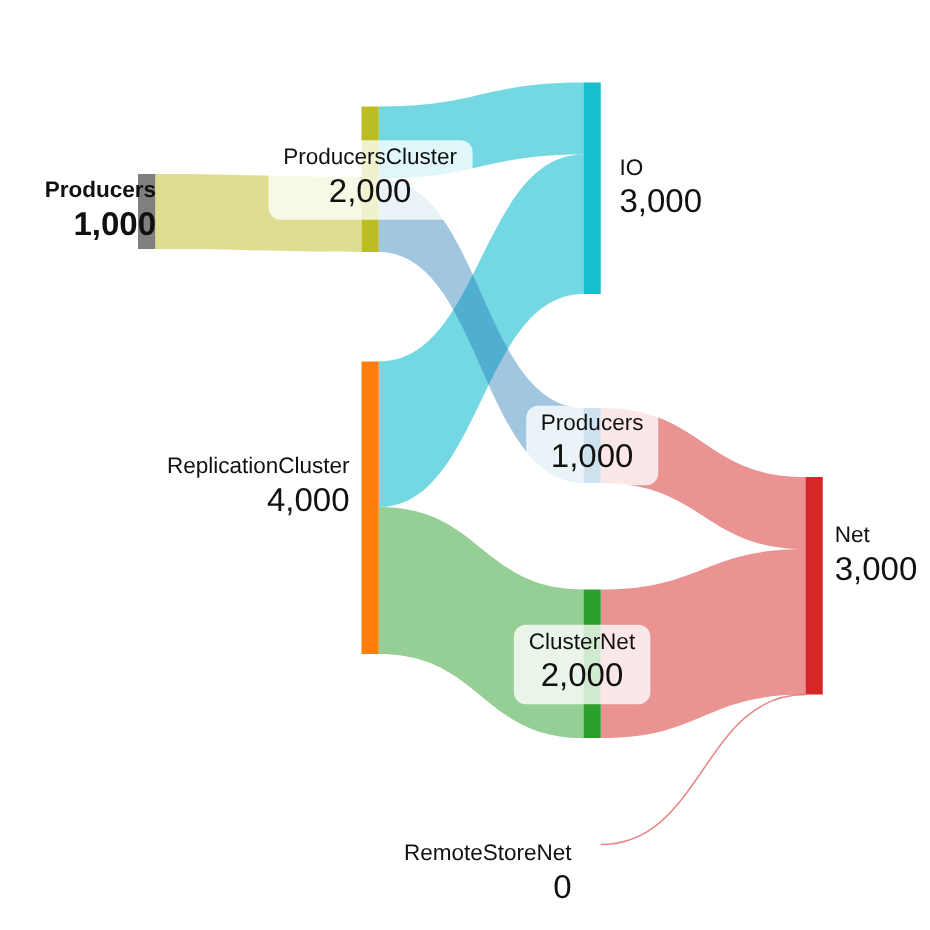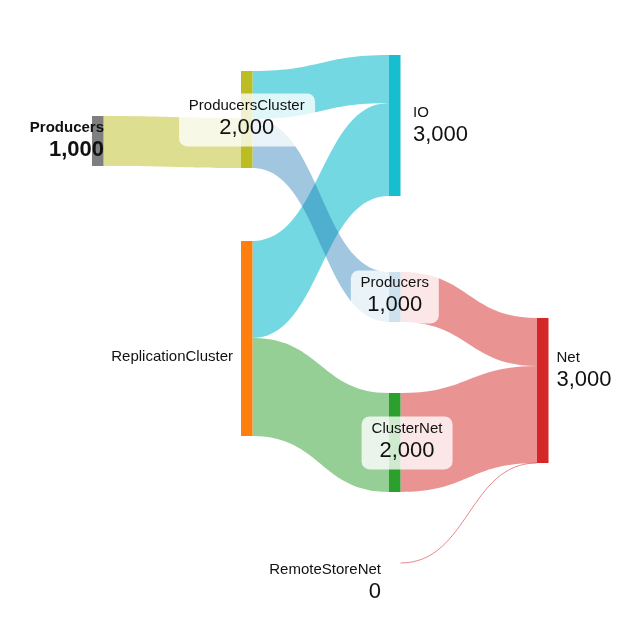--- a/index.html
+++ b/index.html
@@ -54,32 +54,33 @@
     </svg>
   <div id="labels">
       <div class="node-label left" style="top: 141px; right: 516px; font-weight: bold;">
         <div class="label-name">Producers</div>
         <div class="label-value">1,000</div>
       </div>
       <div class="node-label center" style="top: 119.5px; left: 246.75px;">
         <div class="label-name">ProducersCluster</div>
         <div class="label-value">2,000</div>
       </div>
-      <div class="node-label left" style="top: 356px; right: 387px;">
+      <div class="node-label left" style="top: 325px; right: 387px;">
         <div class="label-name">ReplicationCluster</div>
+        <div class="label-value">4,000</div>
       </div>
       <div class="node-label right" style="top: 125.5px; left: 413px;">
         <div class="label-name">IO</div>
         <div class="label-value">3,000</div>
       </div>
       <div class="node-label center" style="top: 297px; left: 394.75px;">
         <div class="label-name">Producers</div>
         <div class="label-value">1,000</div>
       </div>
-      <div class="node-label center" style="top: 442.5px; left: 407px;">
+      <div class="node-label center" style="top: 442.5px; left: 388px;">
         <div class="label-name">ClusterNet</div>
         <div class="label-value">2,000</div>
       </div>
       <div class="node-label right" style="top: 371px; left: 556.5px;">
         <div class="label-name">Net</div>
         <div class="label-value">3,000</div>
       </div>
       <div class="node-label left" style="top: 563px; right: 239px; margin-top: 20px;">
         <div class="label-name">RemoteStoreNet</div>
         <div class="label-value">0</div>

